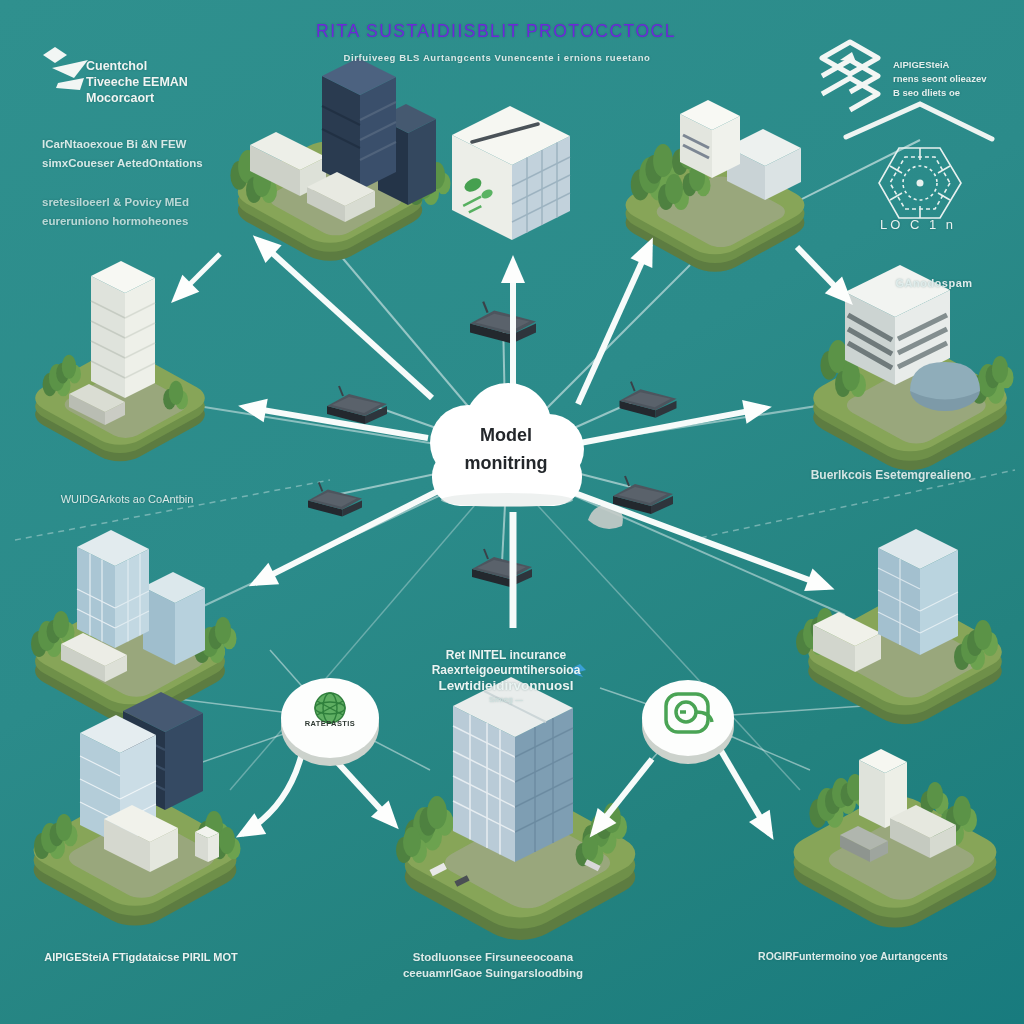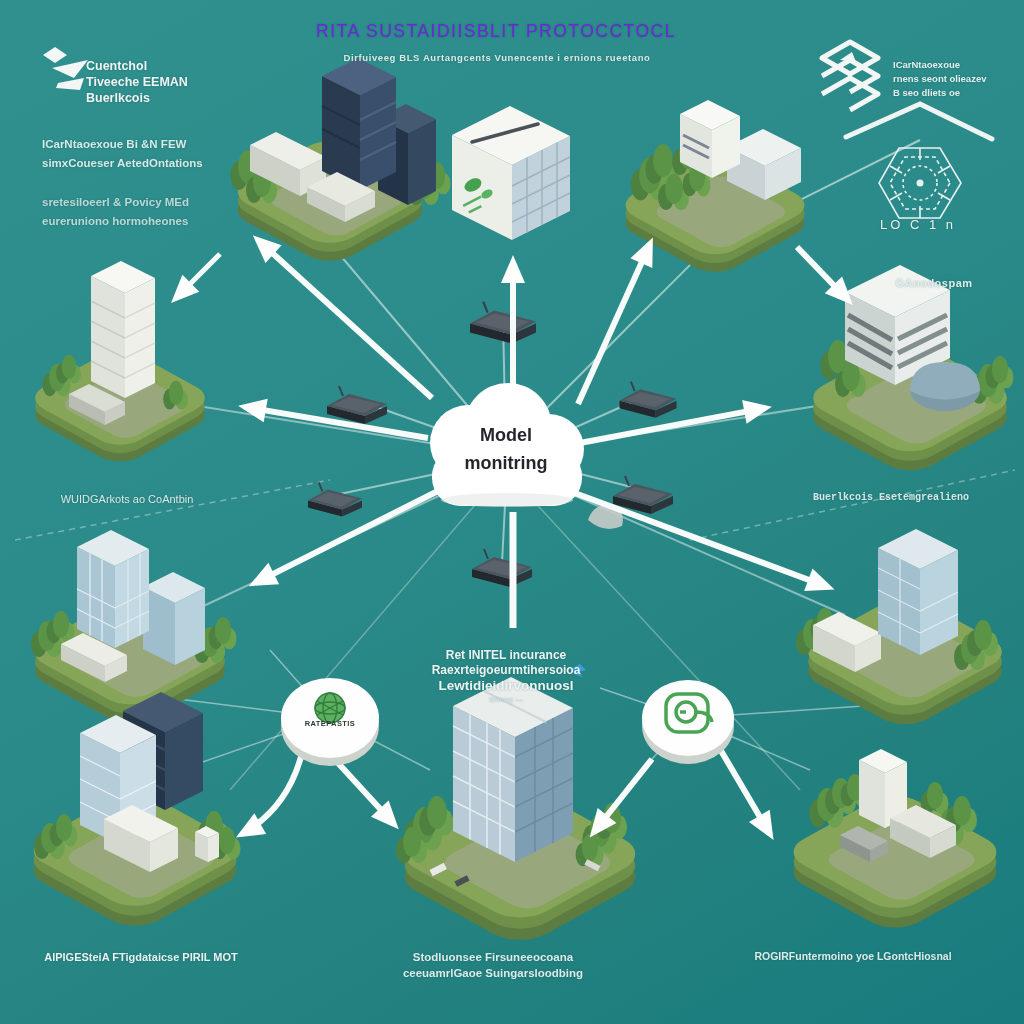--- a/index.html
+++ b/index.html
@@ -13,21 +13,21 @@
   .title{left:496px;top:21px;font-size:17.5px;font-weight:400;letter-spacing:1.5px;color:#6d28d9;}
   .subtitle{left:497px;top:52px;font-size:9.5px;font-weight:600;letter-spacing:.6px;color:#d9e9e7;}
   .brand-text{left:86px;top:42px;font-size:12.5px;font-weight:700;line-height:16px;color:#f0f5f3;margin-top:16px;}
   .note1{left:42px;top:135px;font-size:11.5px;font-weight:600;line-height:19px;color:rgba(224,239,237,.95);}
   .note2{left:42px;top:193px;font-size:11.5px;font-weight:600;line-height:19px;color:rgba(206,229,227,.88);}
   .right-note{left:893px;top:58px;font-size:9.5px;font-weight:700;line-height:14px;color:#e3efed;}
   .hex-caption{left:918px;top:217px;font-size:13px;letter-spacing:3px;color:#eaf2f0;font-weight:400;}
   .hex-label{left:934px;top:245px;font-size:11px;letter-spacing:.5px;font-weight:600;color:#dfeceb;margin-top:32px;}
   .cloud-label{left:506px;top:421px;font-size:18px;font-weight:700;line-height:28px;color:#23272b;text-shadow:none;}
   .left-mid{left:127px;top:493px;font-size:11px;font-weight:400;color:#d9e9e7;}
-  .right-mid{left:891px;top:492px;font-size:10px;font-weight:600;color:#d5e6e4;font-family:Liberation Mono, monospace;}
+  .right-mid{left:891px;top:468px;font-size:12px;font-weight:600;color:#d5e6e4;}
   .center-label{left:506px;top:648px;font-size:12px;font-weight:600;line-height:15px;color:#eaf4f2;}
   .center-label .l1{font-weight:700;}
   .center-label .l3{font-size:13.5px;}
   .center-note{left:506px;top:695px;font-size:8px;color:#cfe2e0;}
   .badge-left-label{left:330px;top:719px;font-size:7.5px;font-weight:700;color:#2f3a33;text-shadow:none;letter-spacing:.4px;}
   .bottom-left{left:141px;top:951px;font-size:11px;font-weight:700;color:#e9f2f0;}
   .bottom-center{left:493px;top:949px;font-size:11.5px;font-weight:600;line-height:16px;color:#dcebe9;}
   .bottom-right{left:853px;top:948px;font-size:10.5px;font-weight:600;line-height:16px;color:#dcebe9;}
   .lines span{display:block;}
 </style>
@@ -432,34 +432,34 @@
     </g>
   </g>
 </svg>
 
 <div class="label title center">RITA SUSTAIDIISBLIT PROTOCCTOCL</div>
 <div class="label subtitle center">Dirfuiveeg BLS Aurtangcents Vunencente i ernions rueetano</div>
 
 <div class="label brand-text lines">
   <span>Cuentchol</span>
   <span>Tiveeche EEMAN</span>
-  <span>Buerlkcois</span>
+  <span>Mocorcaort</span>
 </div>
 
 <div class="label note1 lines">
   <span>ICarNtaoexoue Bi &amp;N FEW</span>
   <span>simxCoueser AetedOntations</span>
 </div>
 <div class="label note2 lines">
   <span>sretesiloeerl &amp; Povicy MEd</span>
   <span>eureruniono hormoheones</span>
 </div>
 
 <div class="label right-note lines">
-  <span>ICarNtaoexoue</span>
+  <span>AIPIGESteiA</span>
   <span>rnens seont olieazev</span>
   <span>B seo dliets oe</span>
 </div>
 
 <div class="label hex-caption center">LO C  1 n</div>
 <div class="label hex-label center">GAnodospam</div>
 
 <div class="label cloud-label center lines">
   <span>Model</span>
   <span>monitring</span>
@@ -476,14 +476,14 @@
 <div class="label center-note center">Srmeg —</div>
 
 <div class="label badge-left-label center">RATEPASTIS</div>
 
 <div class="label bottom-left center">AIPIGESteiA FTigdataicse PIRIL MOT</div>
 <div class="label bottom-center center lines">
   <span>Stodluonsee Firsuneeocoana</span>
   <span>ceeuamrlGaoe Suingarsloodbing</span>
 </div>
 <div class="label bottom-right center lines">
-  <span>ROGIRFuntermoino yoe LGontcHiosnal</span>
+  <span>ROGIRFuntermoino yoe Aurtangcents</span>
 </div>
 
 </body></html>

